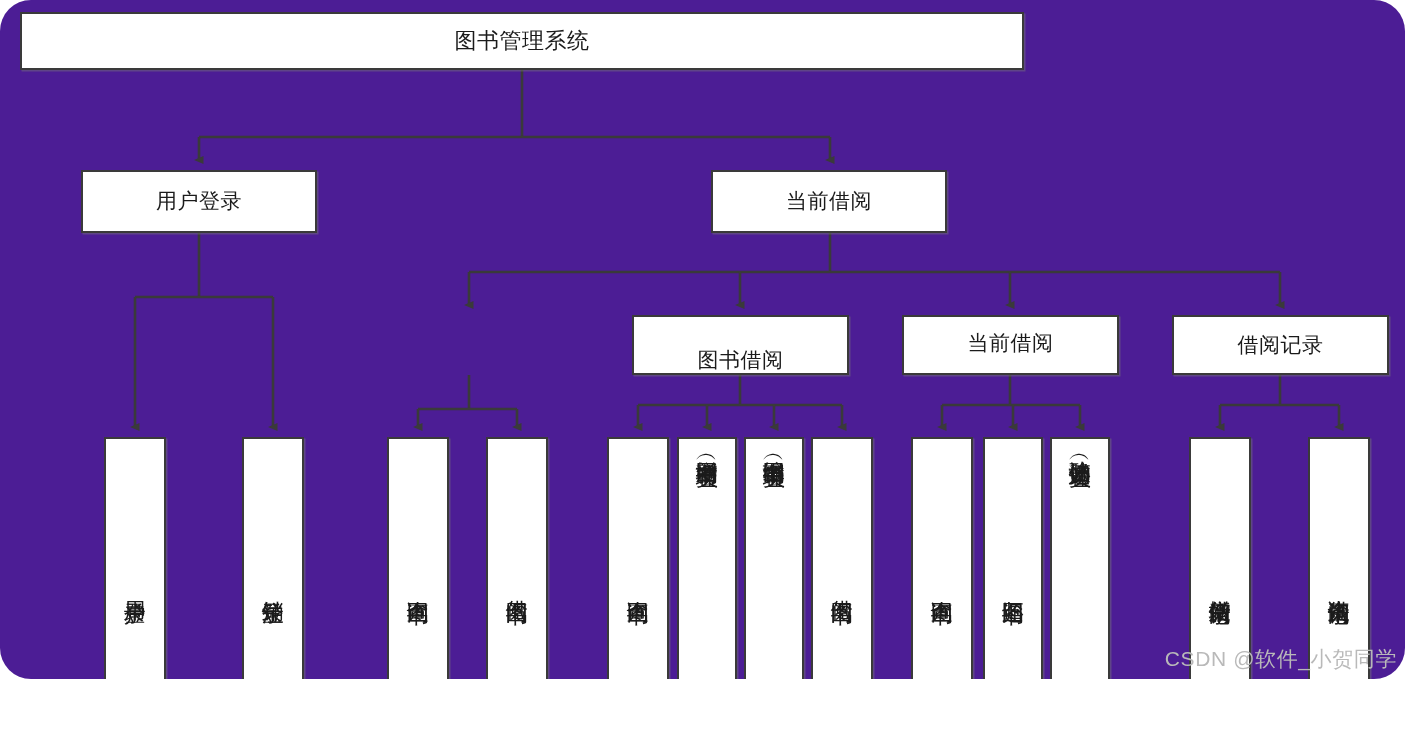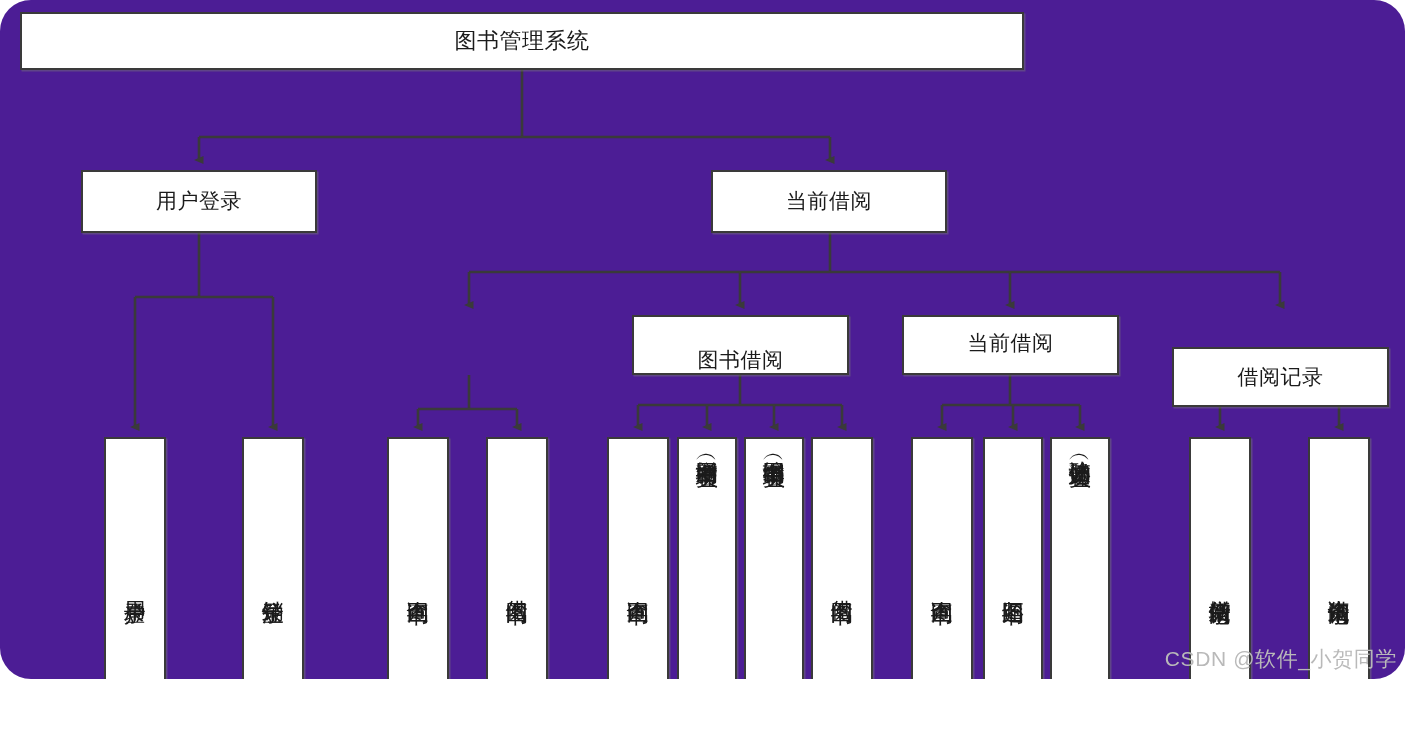--- a/index.html
+++ b/index.html
@@ -142,21 +142,21 @@
   <div class="node" style="left:711px; top:170px; width:236px; height:63px;">
     <span class="label">当前借阅</span>
   </div>
 
   <div class="node" style="left:632px; top:315px; width:217px; height:60px;align-items:flex-end;">
     <span class="label">图书借阅</span>
   </div>
   <div class="node" style="left:902px; top:315px; width:217px; height:60px;font-family:Liberation Mono, monospace;">
     <span class="label">当前借阅</span>
   </div>
-  <div class="node" style="left:1172px; top:315px; width:217px; height:60px;margin-top:32px;">
+  <div class="node" style="left:1172px; top:315px; width:217px; height:60px;">
     <span class="label">借阅记录</span>
   </div>
 
   <div class="node leaf center-text" style="left:104px; top:437px; width:62px; height:296px;">
     <span class="label">用户登录</span>
   </div>
   <div class="node leaf center-text" style="left:242px; top:437px; width:62px; height:296px;">
     <span class="label">注销登录</span>
   </div>
 

